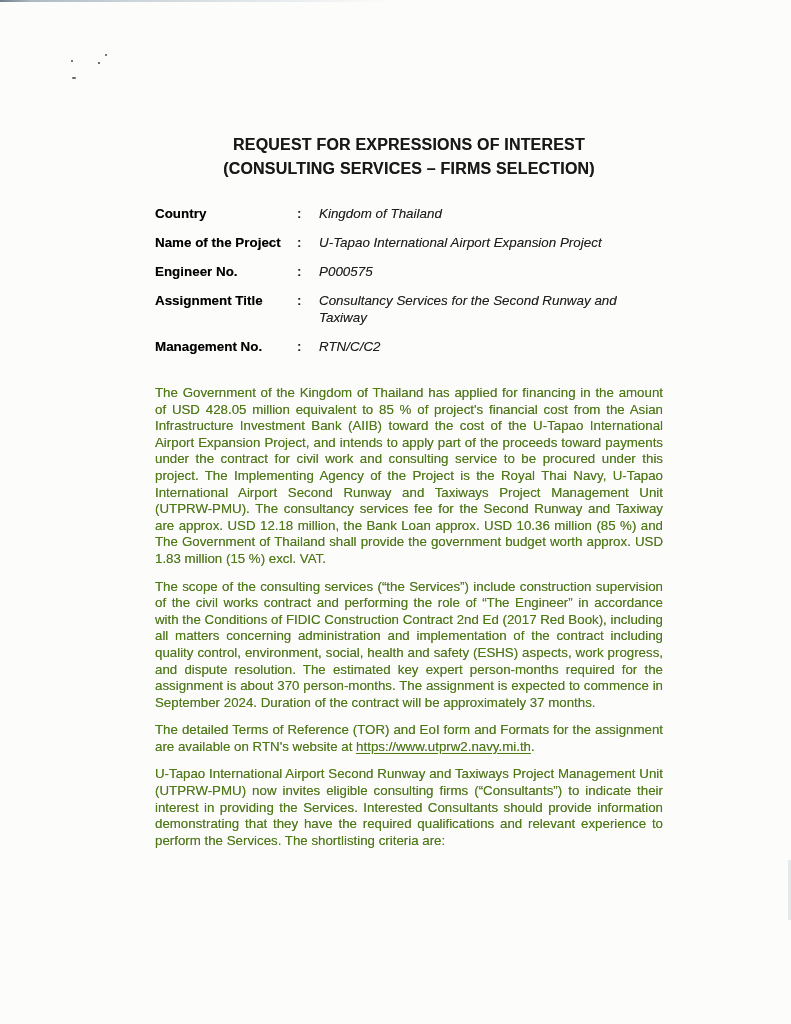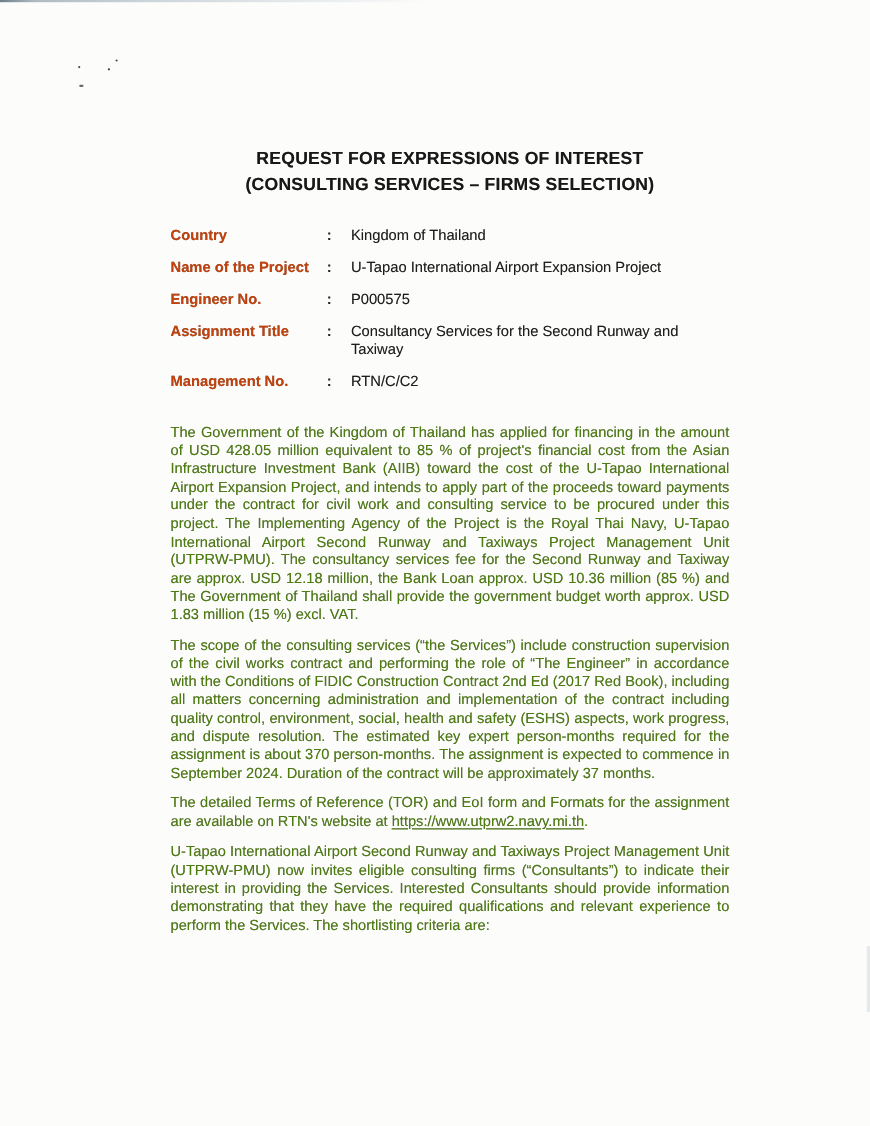--- a/index.html
+++ b/index.html
@@ -42,23 +42,23 @@
   .title span { display: block; }
 
   .fields { margin-top: 24px; }
   .field-row {
     display: grid;
     grid-template-columns: 142px 22px 1fr;
     margin-bottom: 12px;
     font-size: 13.4px;
     line-height: 17px;
   }
-  .f-label { font-weight: 700; color: #c2410c; text-shadow: 0 0 0.5px rgba(20,20,20,0.5); }
+  .f-label { font-weight: 700; color: #000000; text-shadow: 0 0 0.5px rgba(20,20,20,0.5); }
   .f-colon { font-weight: 700; }
-  .f-value { white-space: pre-line; text-shadow: 0 0 0.4px rgba(30,30,30,0.45); }
+  .f-value { white-space: pre-line; text-shadow: 0 0 0.4px rgba(30,30,30,0.45); font-style: italic; }
 
   .paras { margin-top: 30px; }
   .para {
     margin: 0 0 11px 0;
     font-size: 13.3px;
     line-height: 16.6px;
     text-align: justify;
     color: #4d7c0f;
     text-shadow: 0 0 0.4px rgba(30,30,30,0.45);
   }

